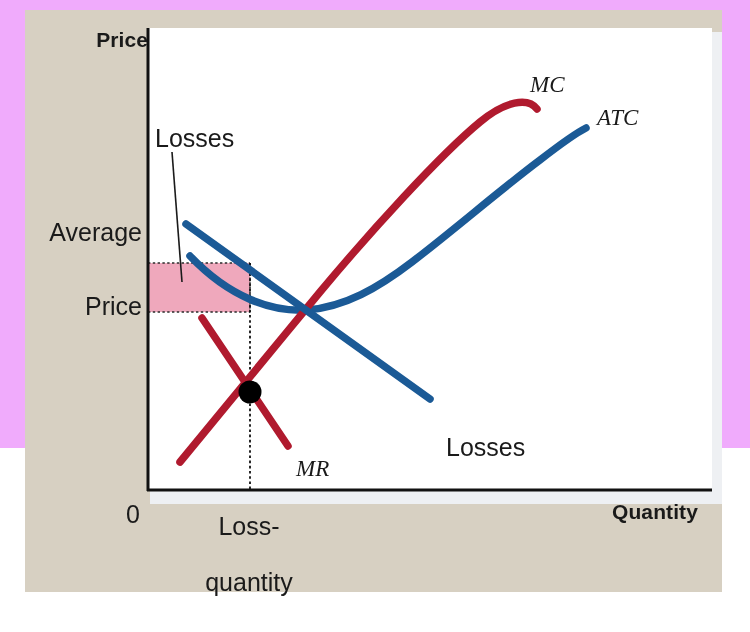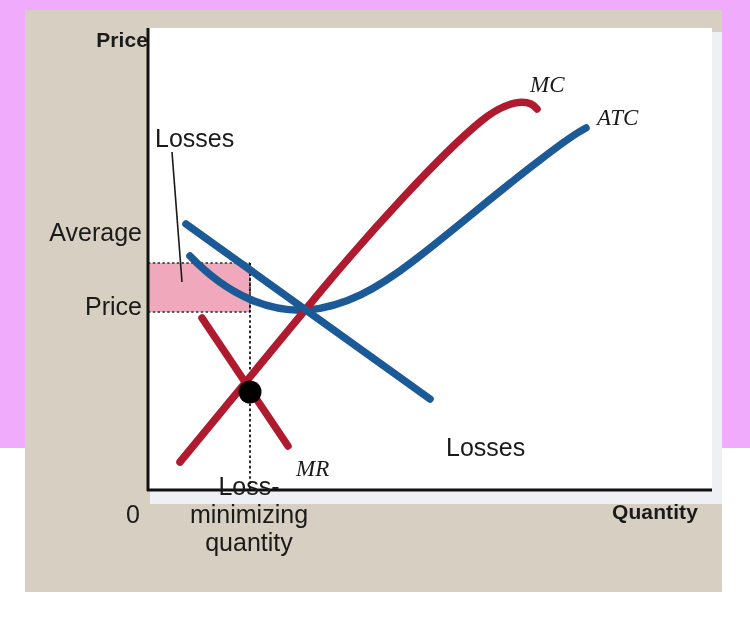--- a/index.html
+++ b/index.html
@@ -90,21 +90,21 @@
   #price-axis-label   { right: 602px; top: 28px; }
   #avg-total-cost-label { left: 28px; top: 218px; width: 114px; }
   #price-level-label  { left: 28px; top: 292px; width: 114px; }
   #zero-label         { left: 112px; top: 500px; width: 28px; }
   #quantity-axis-label{ left: 612px; top: 500px; }
   #losses-label       { left: 155px; top: 124px; }
   #mc-label           { left: 530px; top: 72px; }
   #atc-label          { left: 597px; top: 105px; }
   #mr-label           { left: 296px; top: 430px; margin-top: 26px; }
   #demand-label       { left: 446px; top: 433px; }
-  #loss-min-qty-label { left: 168px; top: 472px; width: 162px; }
+  #loss-min-qty-label { left: 168px; top: 512px; width: 162px; }
 </style>
 </head>
 <body>
 
 <div id="figure-root">
 
   <div class="beige-panel"></div>
   <div class="plot-shadow"></div>
   <div class="plot-area"></div>
 
@@ -203,15 +203,15 @@
   <div class="lbl lbl-plain" id="losses-label">Losses</div>
 
   <div class="lbl lbl-curve" id="mc-label">MC</div>
 
   <div class="lbl lbl-curve" id="atc-label">ATC</div>
 
   <div class="lbl lbl-curve" id="mr-label">MR</div>
 
   <div class="lbl lbl-plain" id="demand-label">Losses</div>
 
-  <div class="lbl lbl-plain lbl-center" id="loss-min-qty-label"><span>Loss-</span><br><span>minimizing</span><br><span>quantity</span></div>
+  <div class="lbl lbl-plain lbl-center" id="loss-min-qty-label"><span>Loss-</span><br><br><span>quantity</span></div>
 
 </div>
 
 </body></html>

